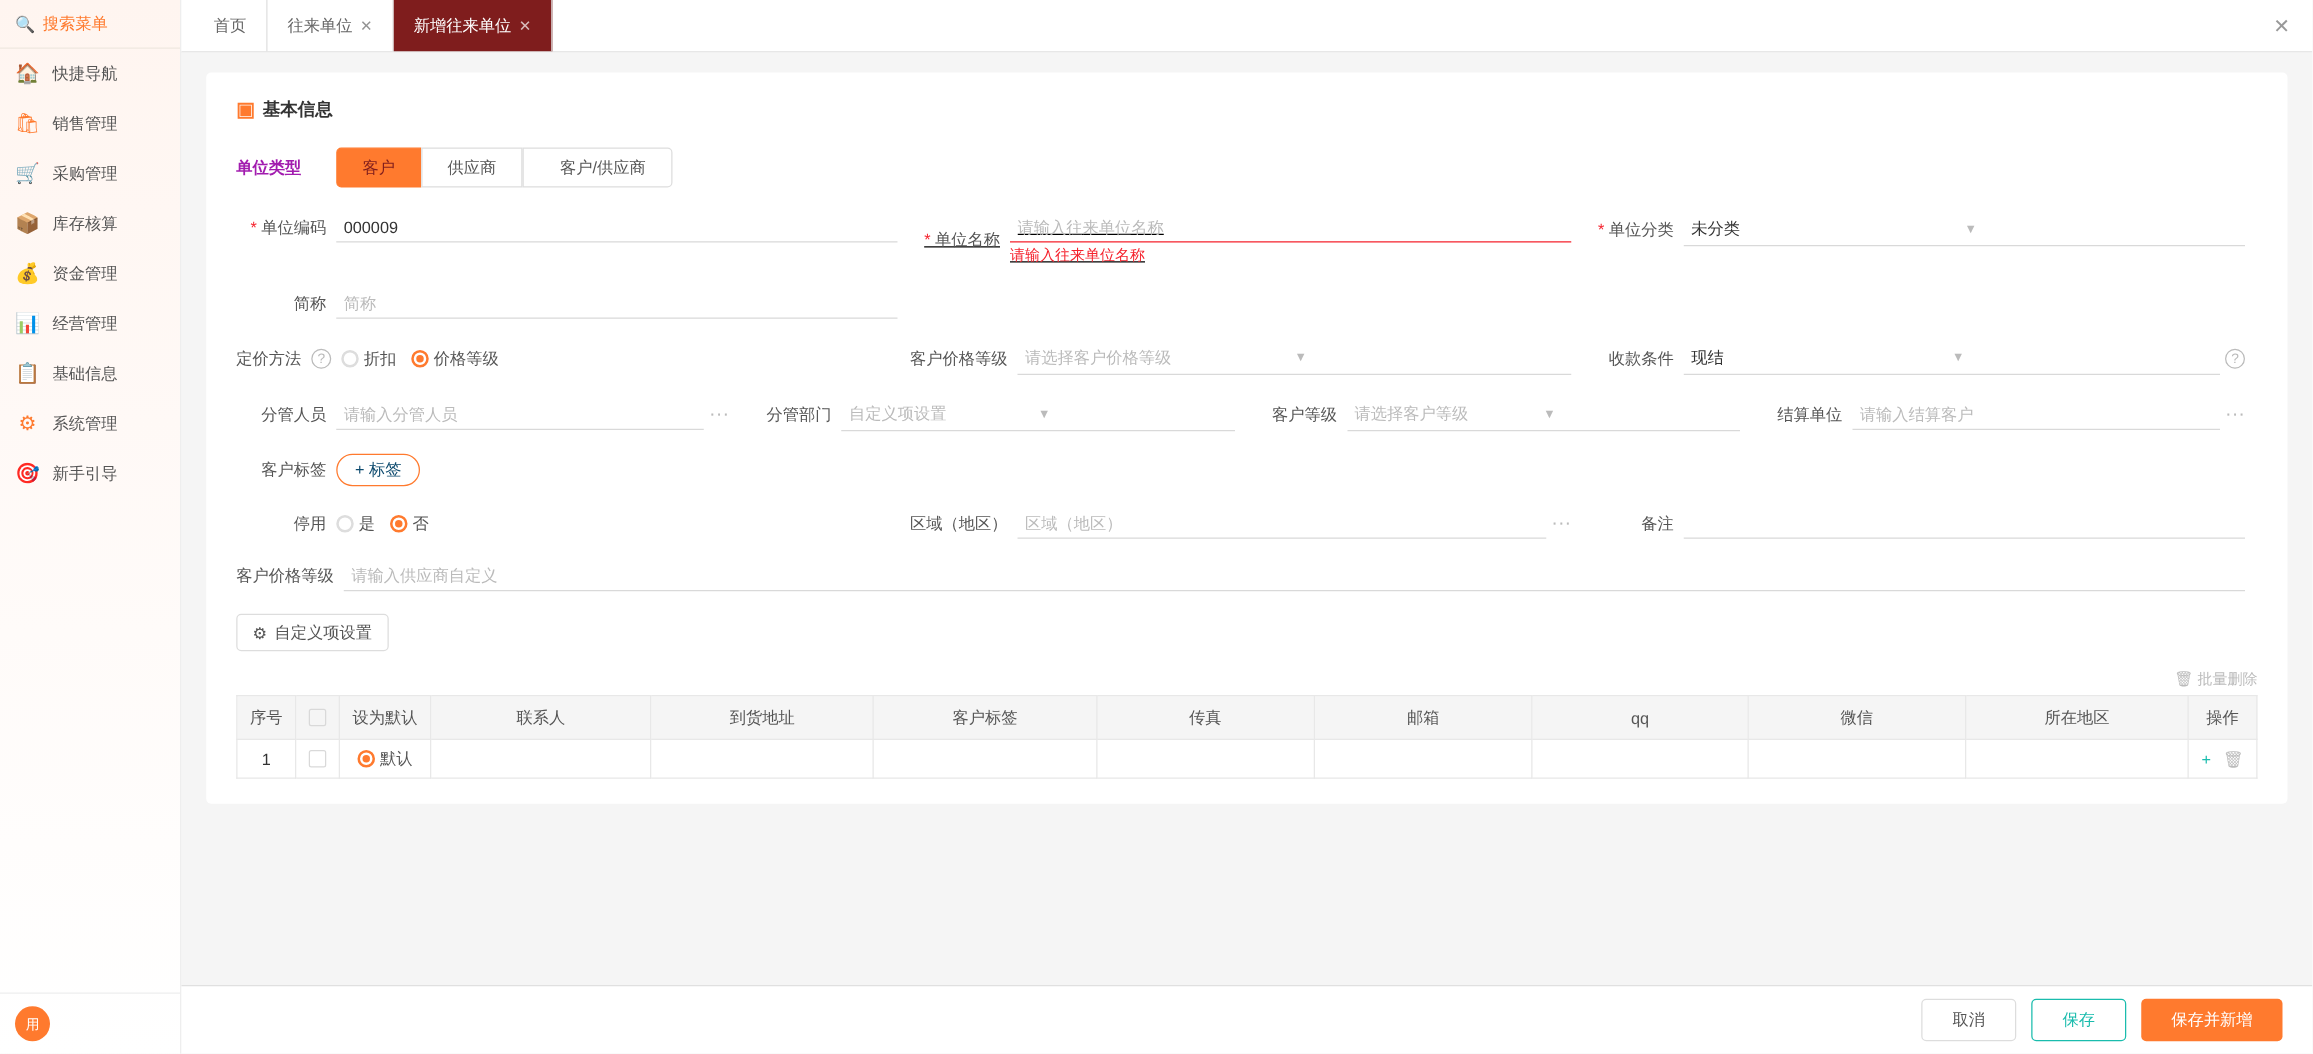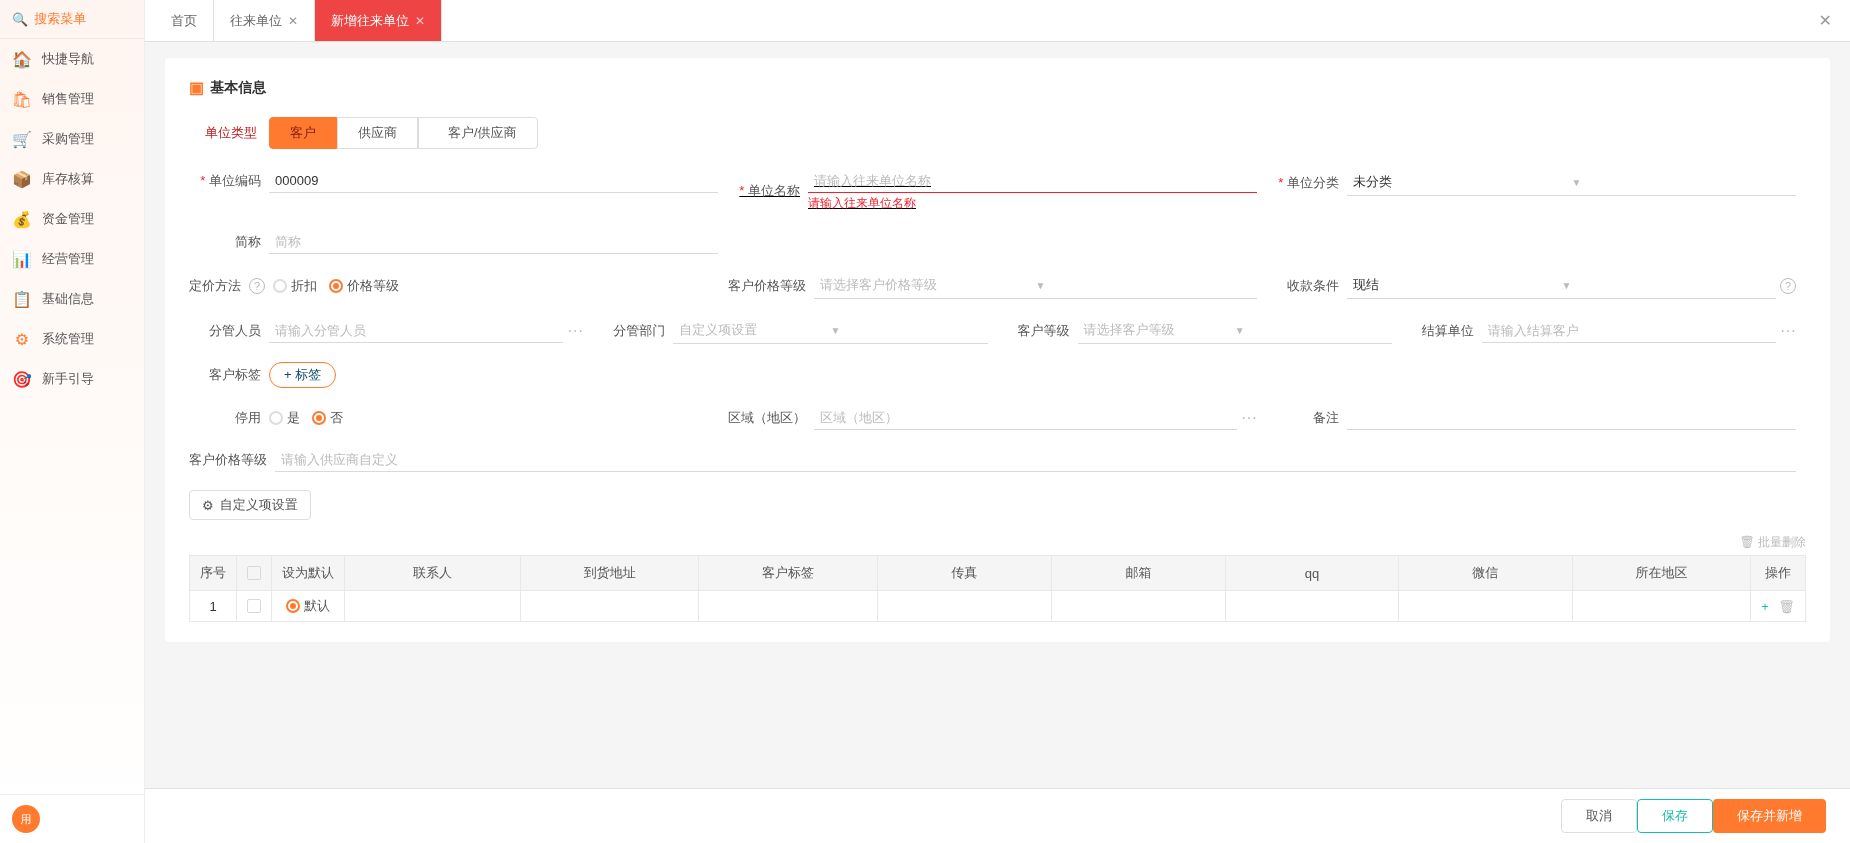--- a/index.html
+++ b/index.html
@@ -72,21 +72,21 @@
       height: 100%;
       display: flex;
       align-items: center;
       gap: 6px;
       cursor: pointer;
       font-size: 13px;
       color: #666;
       border-right: 1px solid #e0e0e0;
     }
     .tab.active {
-      background: #ef4444;
+      background: #7f1d1d;
       color: white;
       font-weight: 500;
     }
     .tab .close-btn { font-size: 12px; cursor: pointer; opacity: 0.7; }
     .tab-close-main {
       margin-left: auto;
       cursor: pointer;
       color: #999;
       font-size: 16px;
       padding: 0 8px;
@@ -121,23 +121,24 @@
     
     .unit-type-row {
       display: flex;
       align-items: center;
       margin-bottom: 20px;
       gap: 0;
     }
     .unit-type-label {
       width: 80px;
       text-align: right;
-      padding-right: 12px;
-      color: #b91c1c;
-      font-size: 13px;
+      padding-right: 28px;
+      color: #a21caf;
+      font-size: 13px;
+      font-weight: bold;
     }
     .unit-type-btn {
       padding: 6px 20px;
       border: 1px solid #ddd;
       cursor: pointer;
       font-size: 13px;
       background: #fff;
       color: #555;
     }
     .unit-type-btn.active {
@@ -237,20 +238,21 @@
     }
     .batch-delete { color: #bbb; font-size: 12px; text-align: right; margin-bottom: 4px; cursor: pointer; }
 
     
     .bottom-bar {
       background: white;
       border-top: 1px solid #e0e0e0;
       padding: 10px 24px;
       display: flex;
       justify-content: flex-end;
+      gap: 12px;
       flex-shrink: 0;
     }
     .btn-cancel {
       padding: 7px 24px; border: 1px solid #ddd; border-radius: 4px; cursor: pointer; font-size: 13px; background: white; color: #555;
     }
     .btn-save {
       padding: 7px 24px; border: 1px solid #1abcad; border-radius: 4px; cursor: pointer; font-size: 13px; background: white; color: #1abcad;
     }
     .btn-save-new {
       padding: 7px 24px; border: none; border-radius: 4px; cursor: pointer; font-size: 13px; background: #ff7a2e; color: white;

